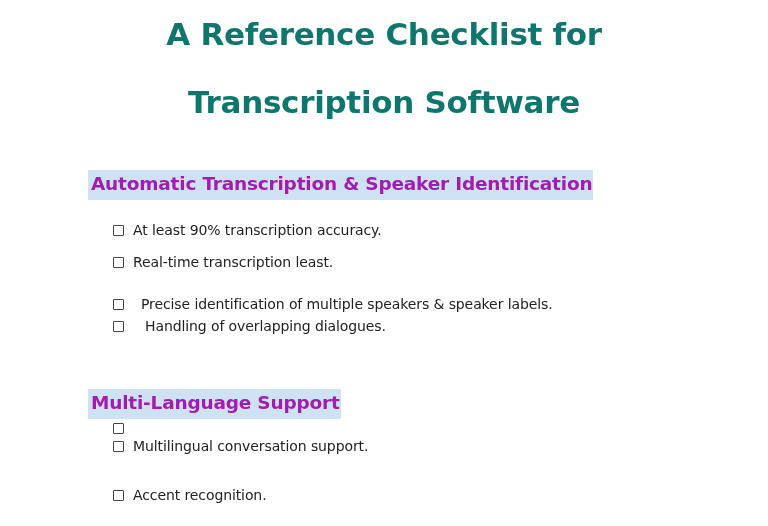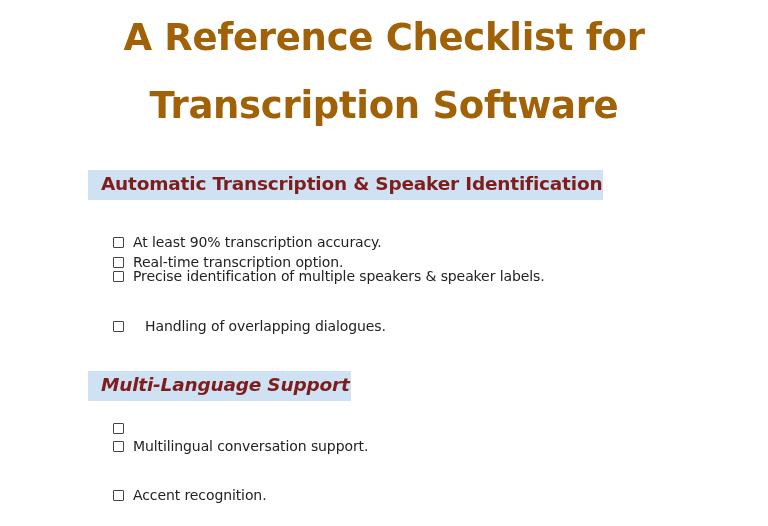--- a/index.html
+++ b/index.html
@@ -4,30 +4,30 @@
 <style>
   html, body { margin: 0; padding: 0; }
   body {
     width: 768px; height: 526px; overflow: hidden;
     background: #ffffff;
     font-family: "DejaVu Sans", "Liberation Sans", sans-serif;
     position: relative;
   }
   .title {
     position: absolute; left: 0; width: 768px; text-align: center;
-    color: #a16207; font-weight: bold; font-size: 37px; margin: 0;
+    color: #0f766e; font-weight: bold; font-size: 31px; margin: 0;
     letter-spacing: -0.3px;
   }
   .title.l1 { top: 16px; }
   .title.l2 { top: 84px; }
   .section-heading {
     position: absolute; left: 88px;
-    background: #cfe2f3; color: #7f1d1d;
+    background: #cfe2f3; color: #a21caf;
     font-weight: bold; font-size: 18.5px;
-    padding: 1px 1px 3px 13px; line-height: 26px;
+    padding: 1px 1px 3px 3px; line-height: 26px;
     letter-spacing: -0.2px;
   }
   .item {
     position: absolute; left: 113px;
     display: flex; align-items: center;
     font-size: 14px; color: #222222; letter-spacing: -0.1px;
   }
   .checkbox {
     width: 11px; height: 11px; border: 1.2px solid #444;
     border-radius: 1px; margin-right: 9px; box-sizing: border-box;
@@ -35,38 +35,38 @@
   }
 </style>
 </head>
 <body>
 
 <h1 class="title l1">A Reference Checklist for</h1>
 <h1 class="title l2">Transcription Software</h1>
 
 <div class="section-heading" style="top:170px;">Automatic Transcription &amp; Speaker Identification</div>
 
-<div class="item" style="top:234px;text-align:right;">
+<div class="item" style="top:222px;text-align:right;">
   <span class="checkbox"></span>
   <span>At least 90% transcription accuracy.</span>
 </div>
 <div class="item" style="top:254px;">
   <span class="checkbox"></span>
-  <span>Real-time transcription option.</span>
+  <span>Real-time transcription least.</span>
 </div>
-<div class="item" style="top:268px;">
+<div class="item" style="top:296px;gap:8px;">
   <span class="checkbox"></span>
   <span>Precise identification of multiple speakers &amp; speaker labels.</span>
 </div>
 <div class="item" style="top:318px;gap:12px;">
   <span class="checkbox"></span>
   <span>Handling of overlapping dialogues.</span>
 </div>
 
-<div class="section-heading" style="top:371px;font-style:italic;">Multi-Language Support</div>
+<div class="section-heading" style="top:389px;">Multi-Language Support</div>
 
 <div class="item" style="top:423px;">
   <span class="checkbox"></span>
 </div>
 <div class="item" style="top:438px;">
   <span class="checkbox"></span>
   <span>Multilingual conversation support.</span>
 </div>
 <div class="item" style="top:487px;">
   <span class="checkbox"></span>

